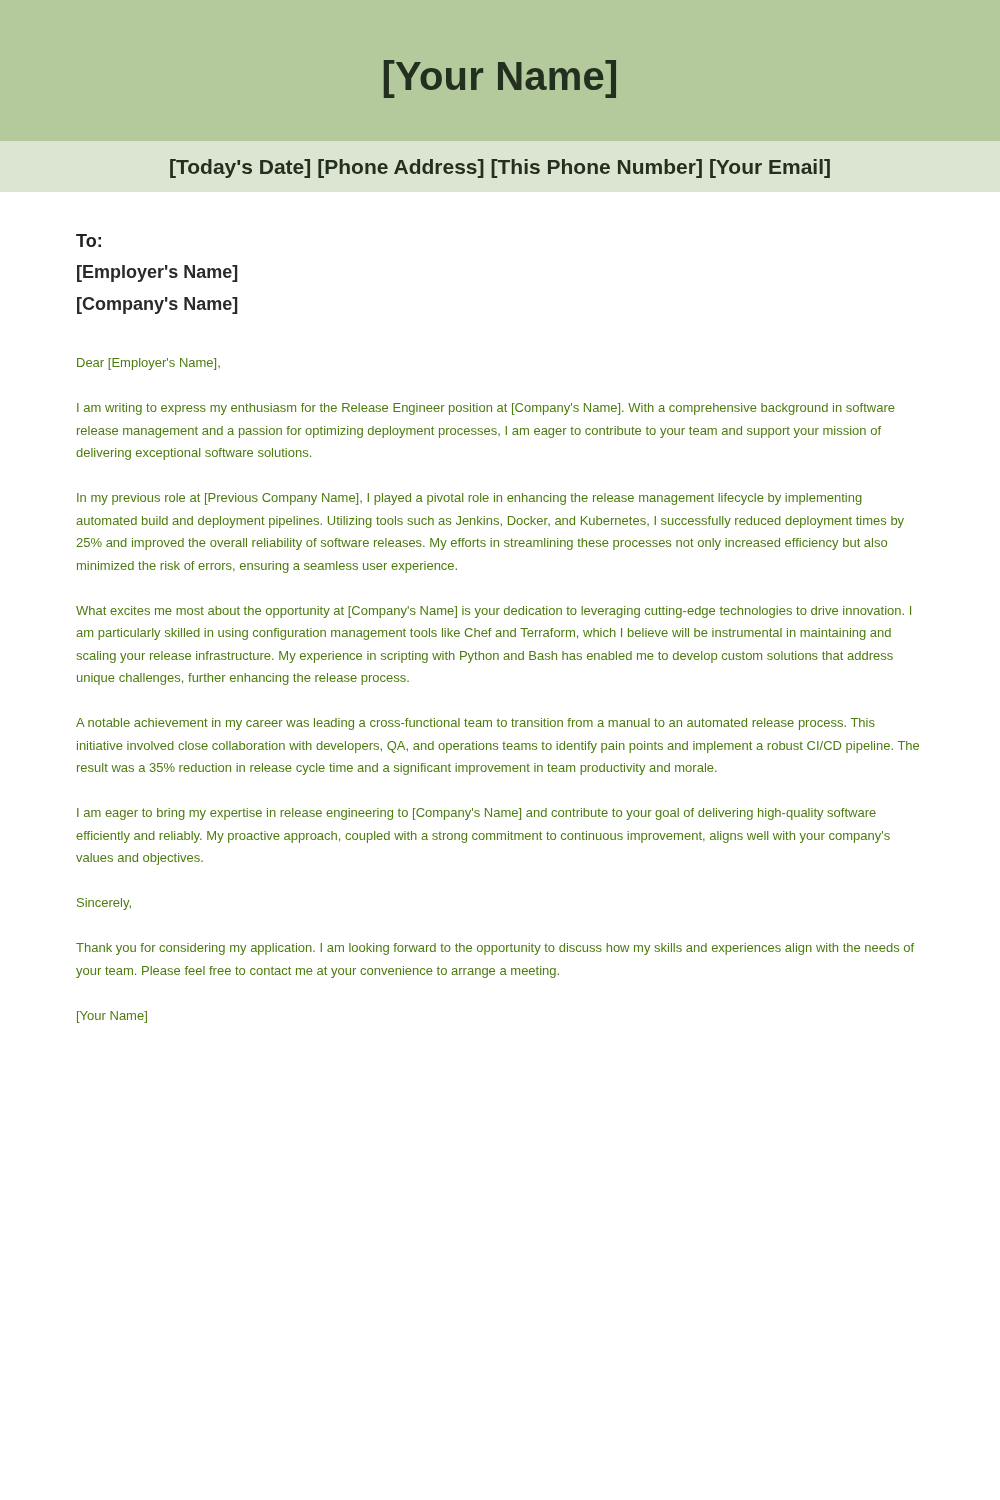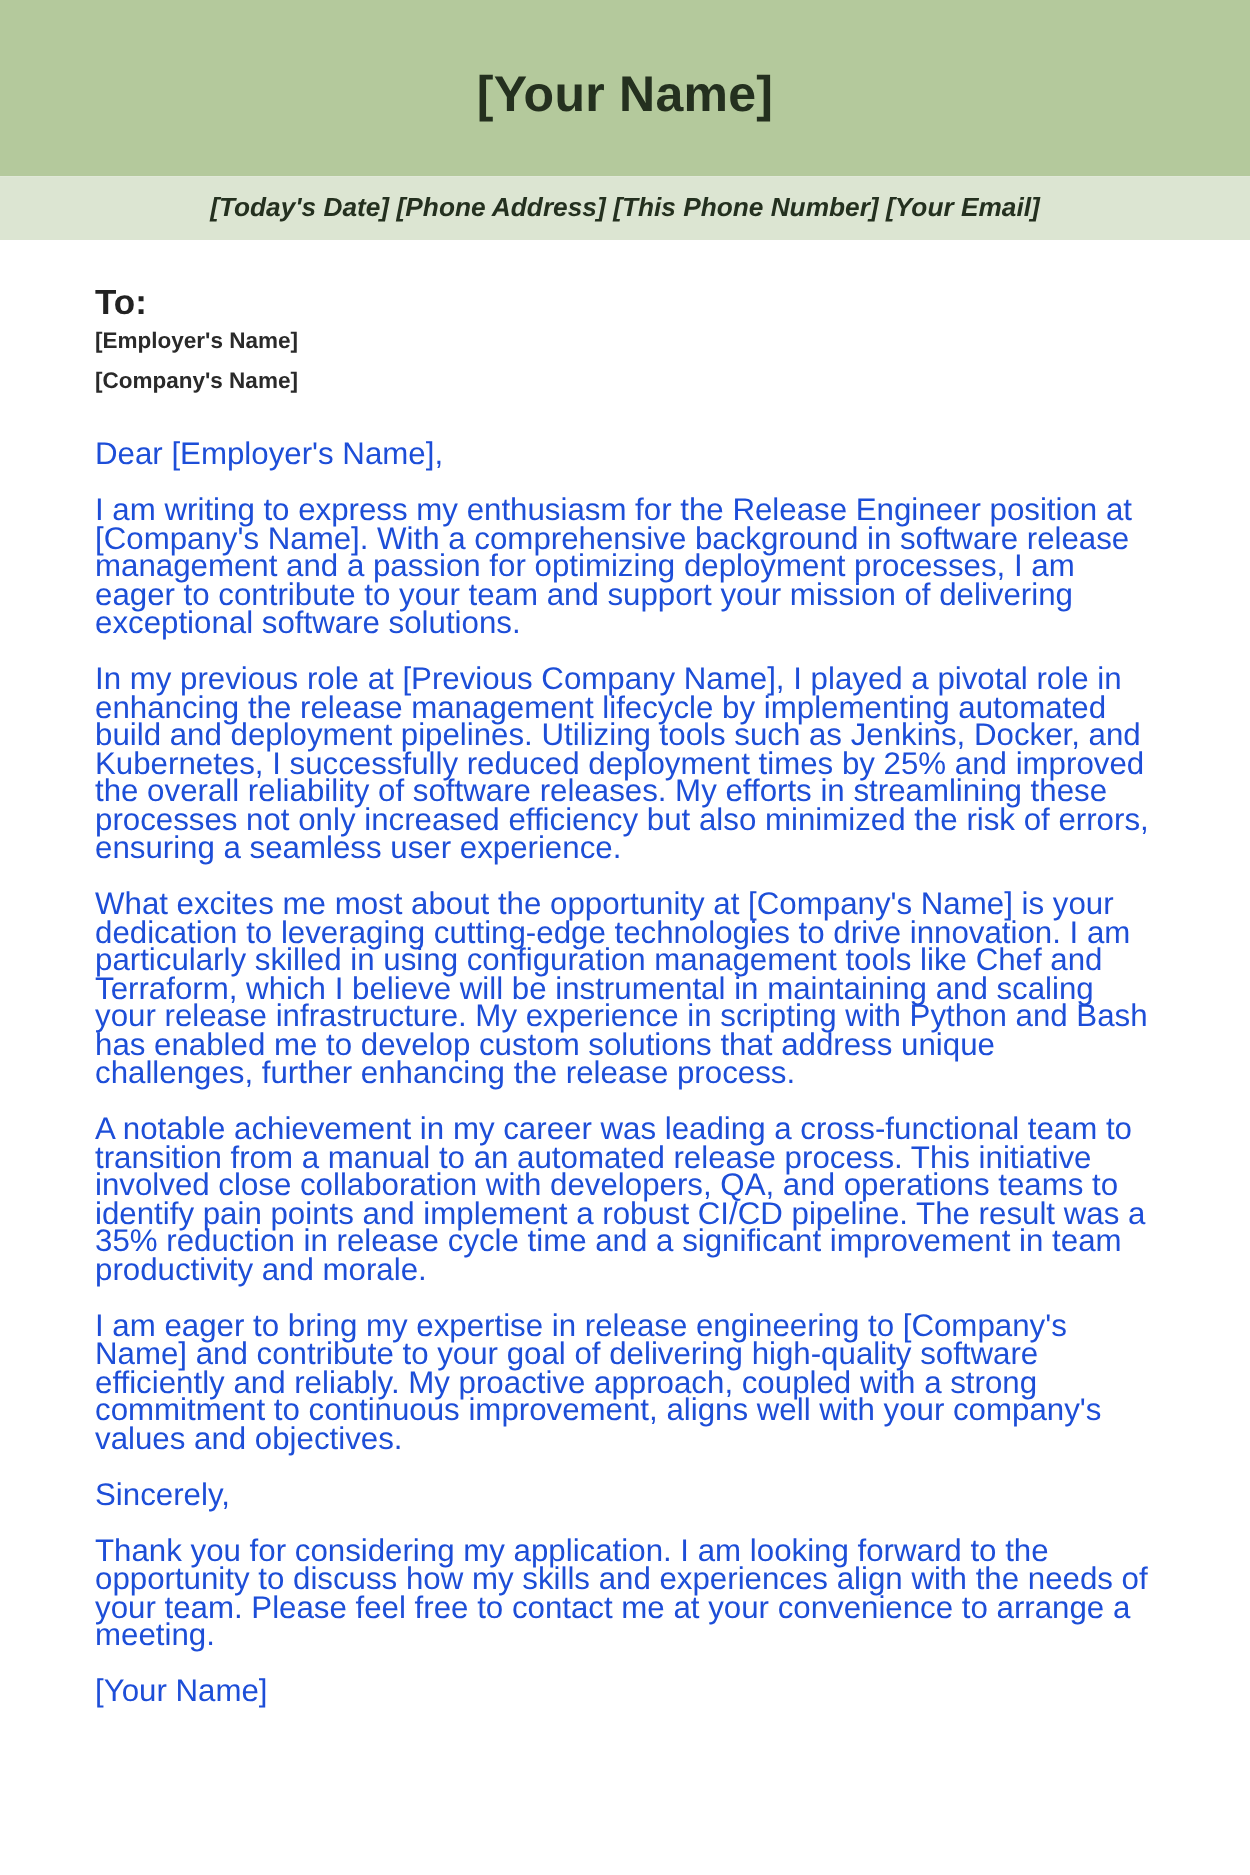--- a/index.html
+++ b/index.html
@@ -29,47 +29,46 @@
     }
     .contact {
       height: 51px;
       background: #dce5d2;
       display: flex;
       align-items: center;
       justify-content: center;
       font-size: 21px;
       font-weight: bold;
       color: #24301f;
-      font-style: italic;
     }
     .contact span + span { margin-left: 6px; }
     .content {
       padding: 0 76px;
       position: absolute;
       left: 0; right: 0;
       top: 226px;
     }
     .to-block { margin-bottom: 32px; }
     .to-label {
-      font-size: 28px;
+      font-size: 18px;
       font-weight: bold;
       color: #222;
       line-height: 31px;
     }
     .recipient-line {
       font-size: 18px;
       font-weight: bold;
       color: #2a2a2a;
       line-height: 31.5px;
     }
     .body-text p {
       margin: 0 0 22.5px 0;
-      font-size: 25px;
+      font-size: 13px;
       line-height: 22.5px;
-      color: #1d4ed8;
+      color: #4d7c0f;
     }
   </style>
 </head>
 <body>
 
 <div class="header">
   <h1>[Your Name]</h1>
 </div>
 
 <div class="contact">

